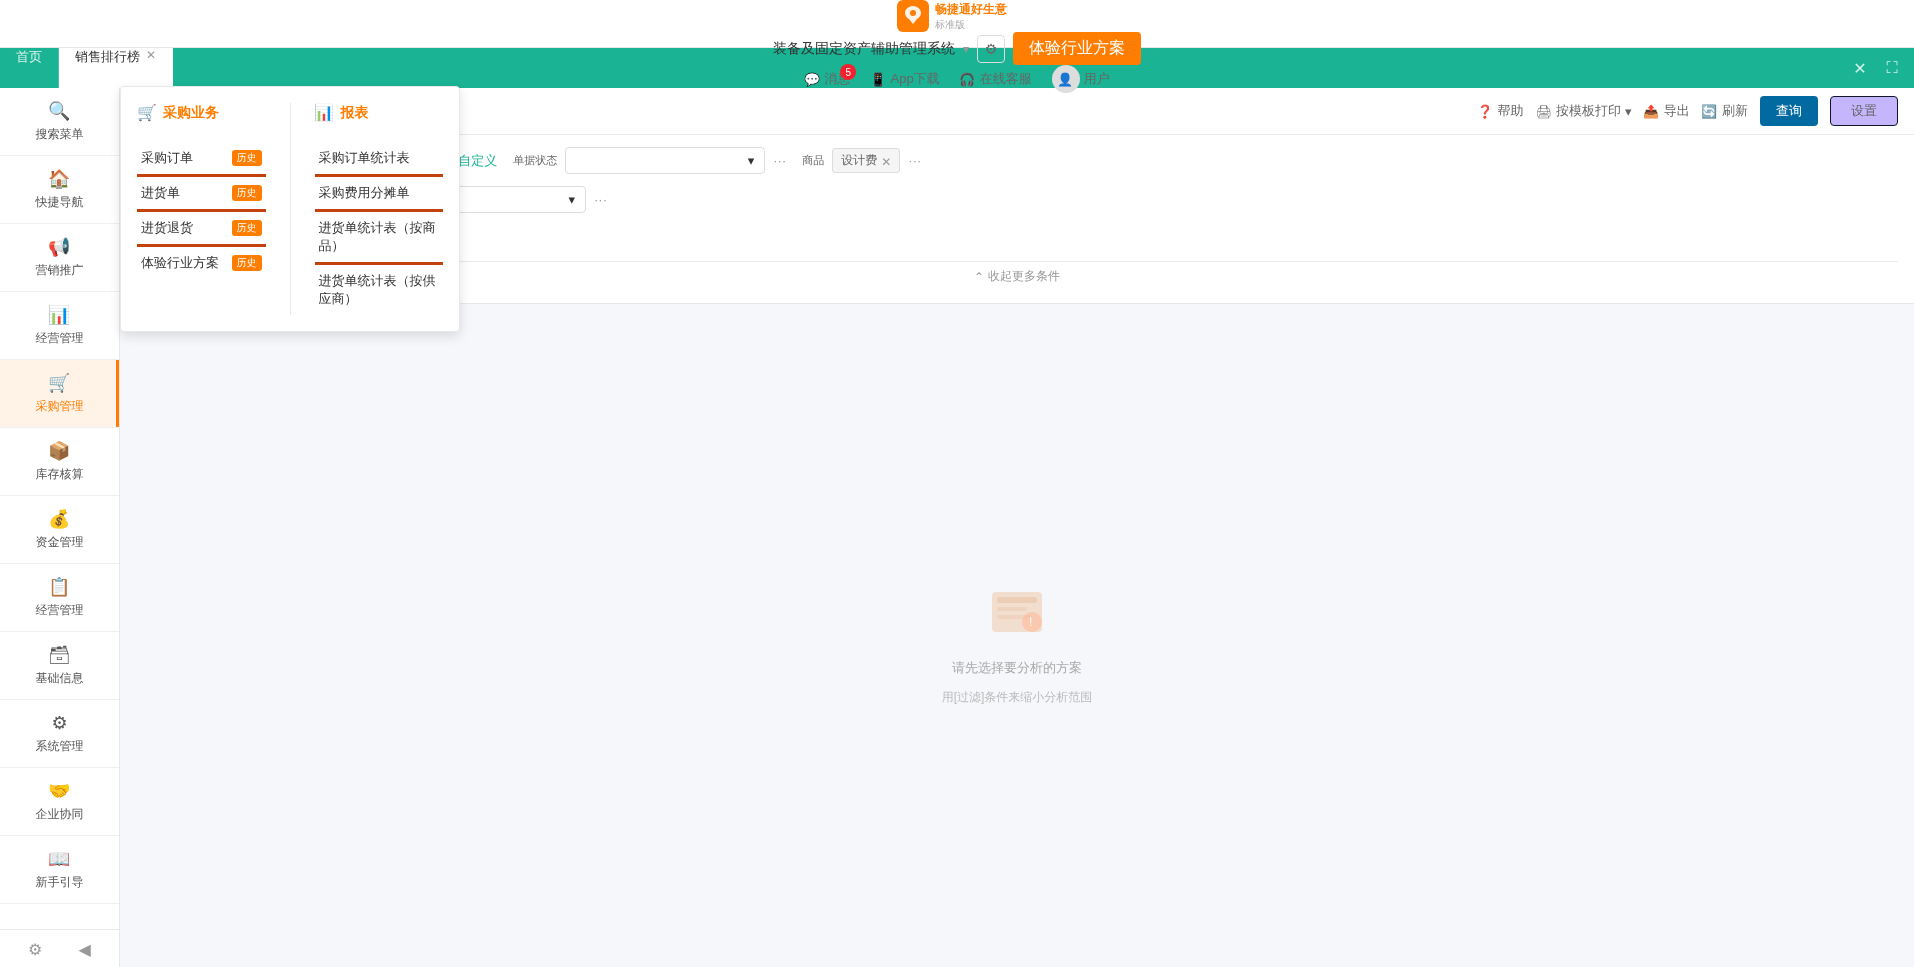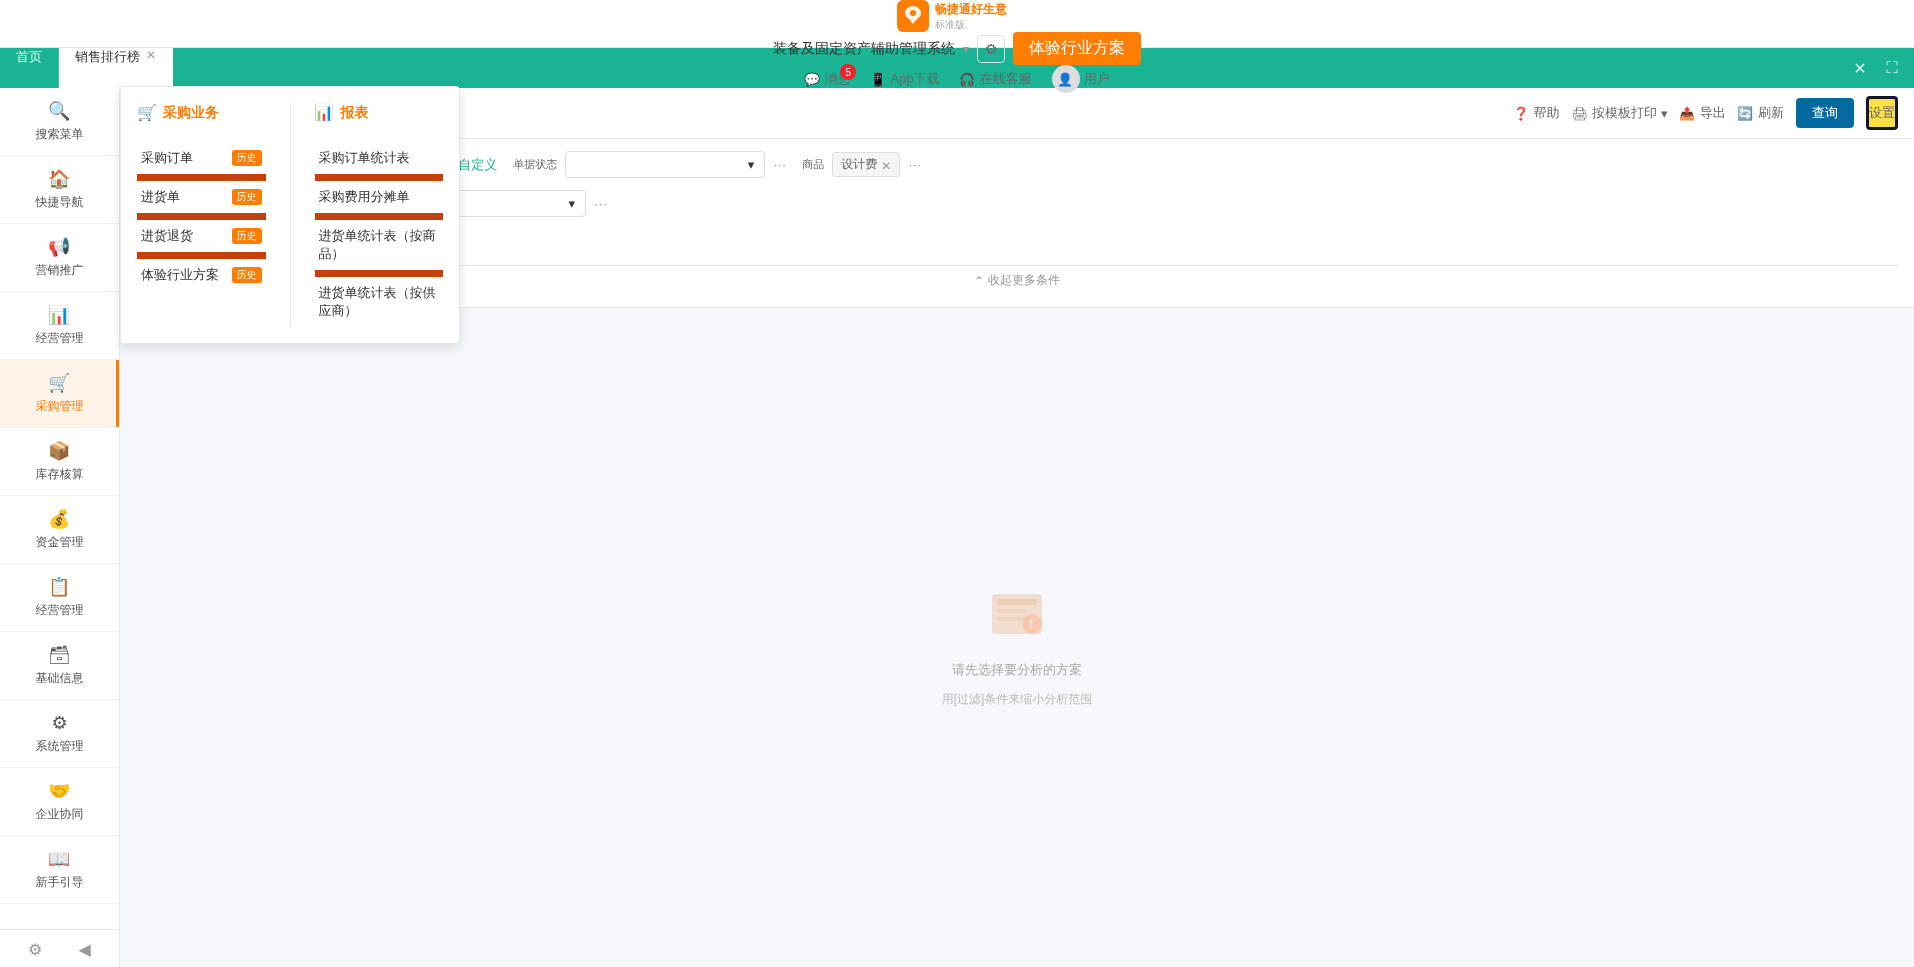--- a/index.html
+++ b/index.html
@@ -213,24 +213,24 @@
     .toolbar-btn-orange {
       background: #0369a1;
       color: white;
       border: none;
       padding: 6px 16px;
       border-radius: 4px;
       cursor: pointer;
       font-size: 13px;
     }
     .toolbar-btn-outline {
-      border: 3px solid #0f172a;
-      background: #fde047;
+      border: 1px solid #0f172a;
+      background: #c4b5fd;
       color: #666;
-      padding: 5px 0;
+      padding: 5px 20px;
       border-radius: 4px;
       cursor: pointer;
       font-size: 13px;
     }
 
     
     .filter-area {
       background: #fff;
       padding: 12px 16px;
       border-bottom: 1px solid #e8e8e8;
@@ -361,21 +361,21 @@
       font-size: 16px;
     }
     .dropdown-item {
       display: flex;
       align-items: center;
       justify-content: space-between;
       padding: 7px 4px;
       cursor: pointer;
       color: #333;
       font-size: 13px;
-      border-bottom: 7px solid #c2410c;
+      border-bottom: 3px solid #c2410c;
     }
     .dropdown-item:last-child { border-bottom: none; }
     .history-badge {
       background: #ff7d00;
       color: white;
       font-size: 10px;
       padding: 1px 5px;
       border-radius: 3px;
     }
     .divider-v {

